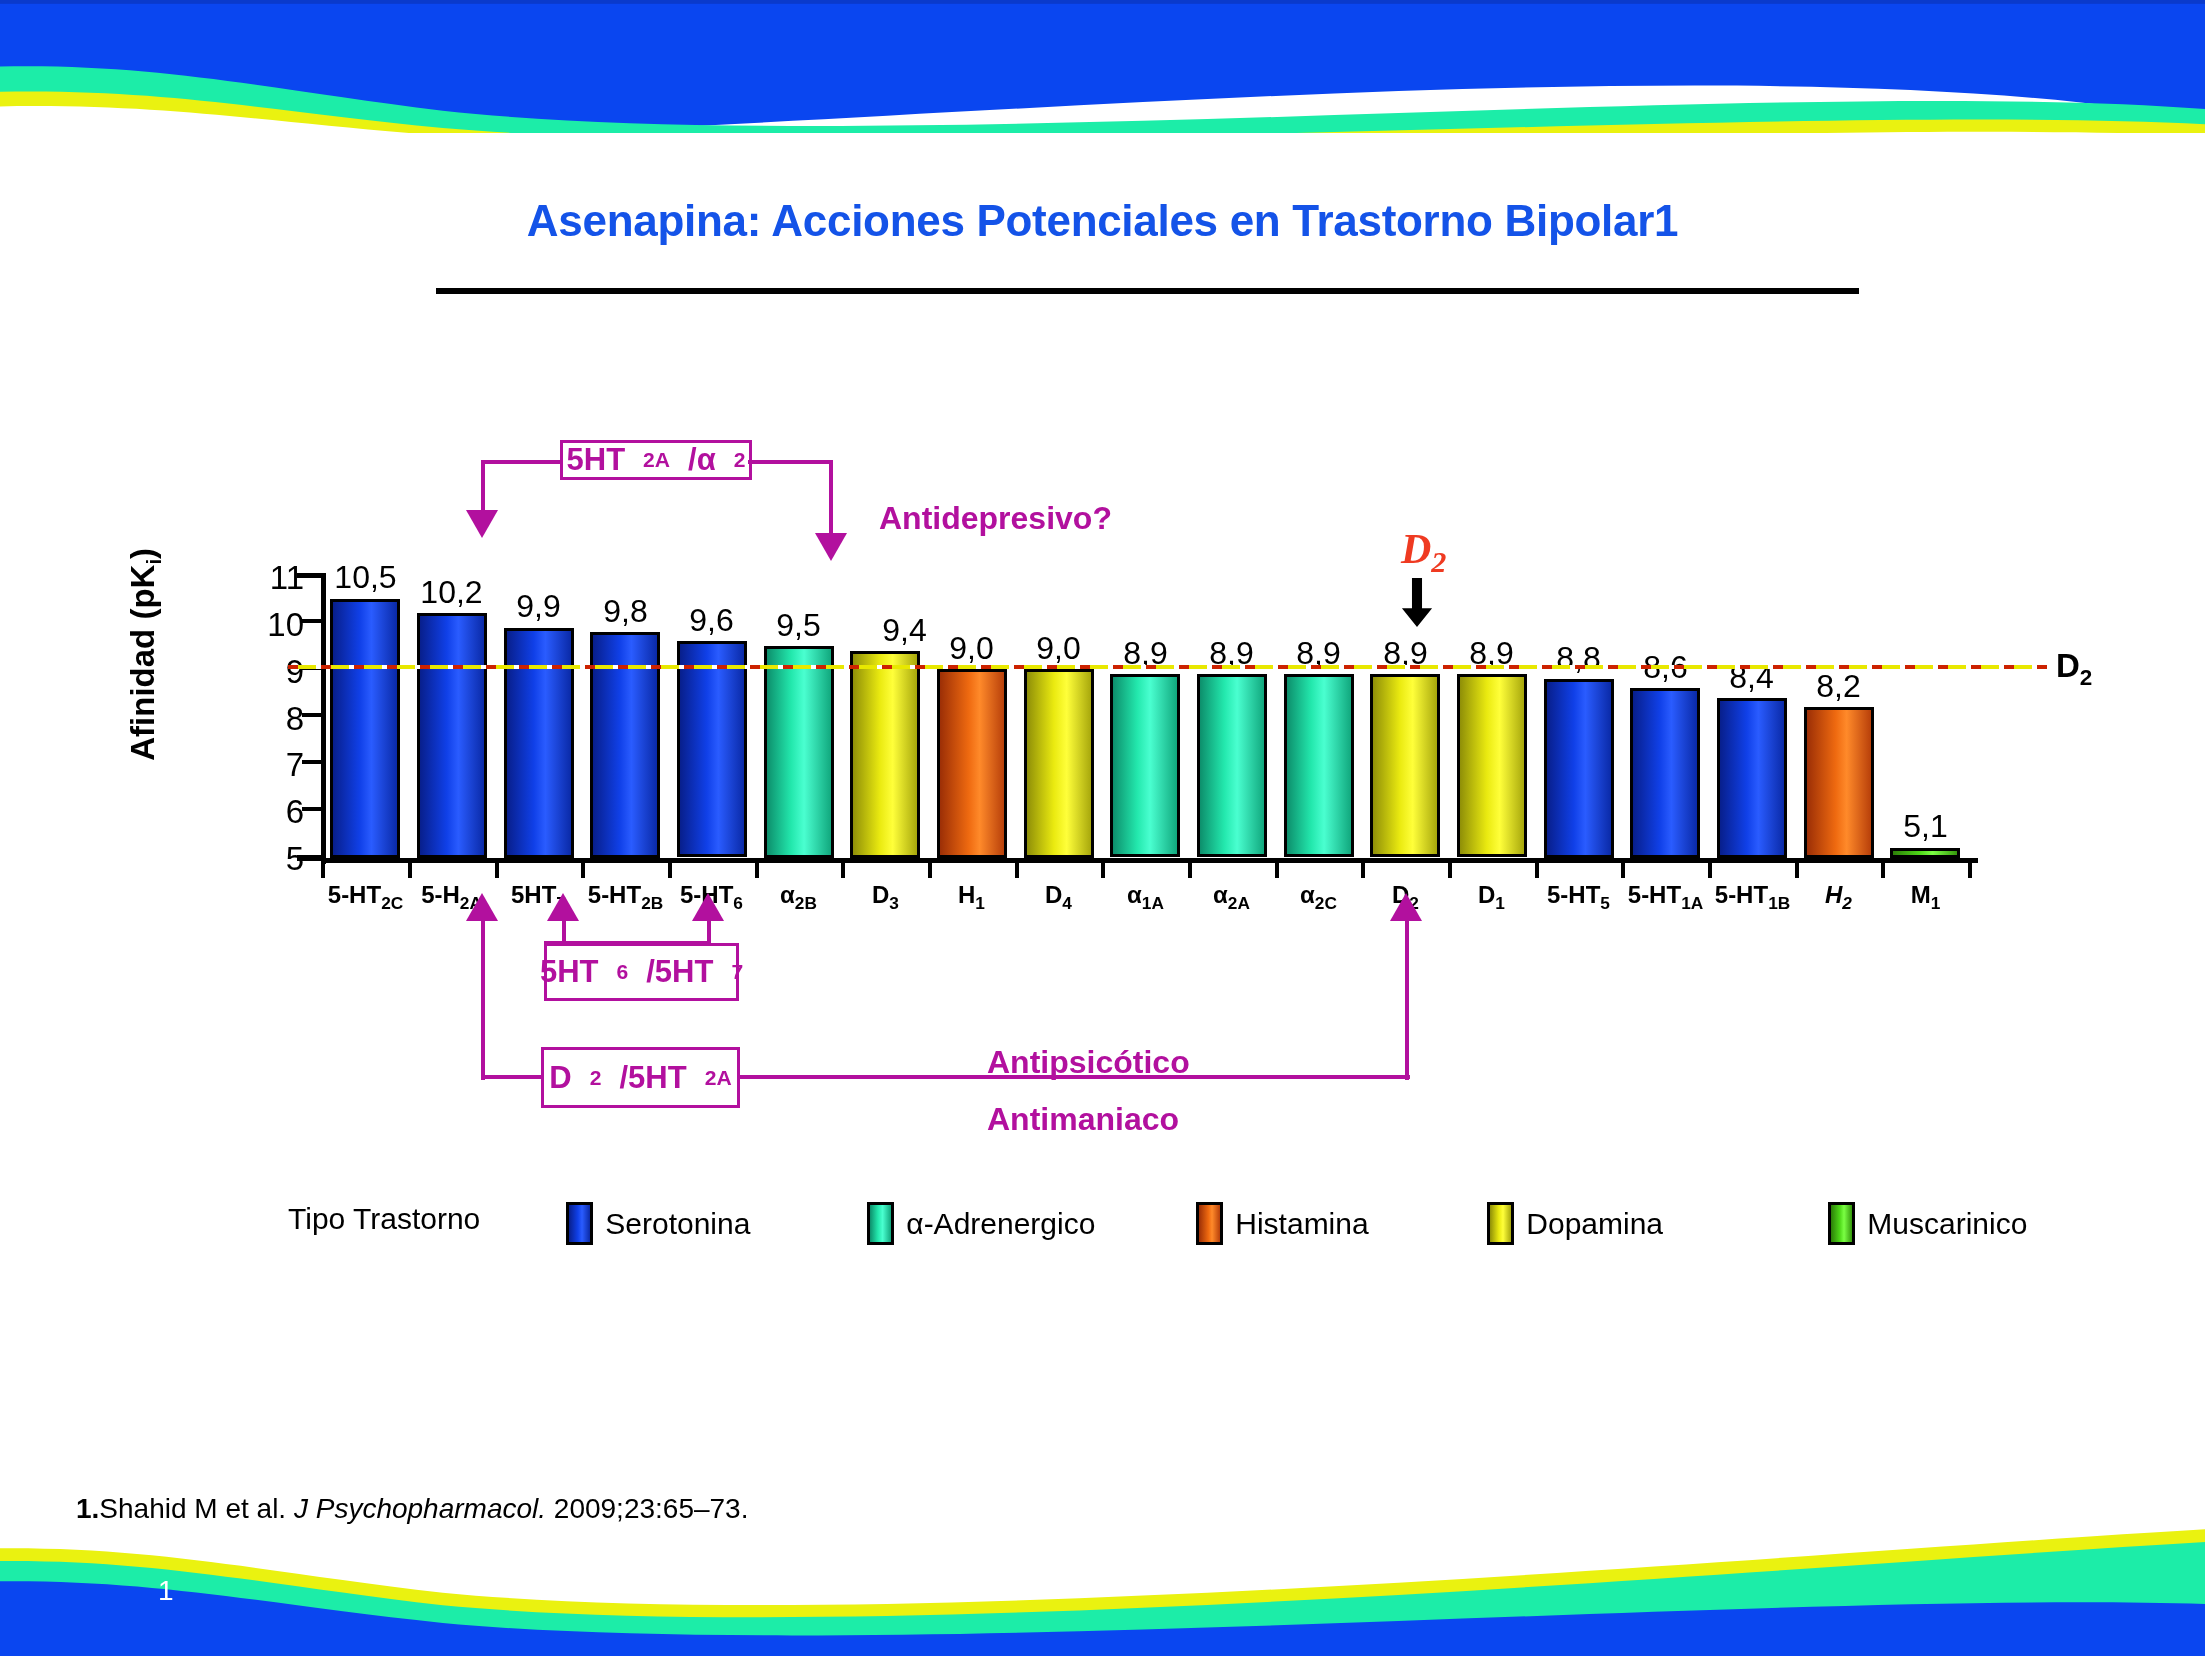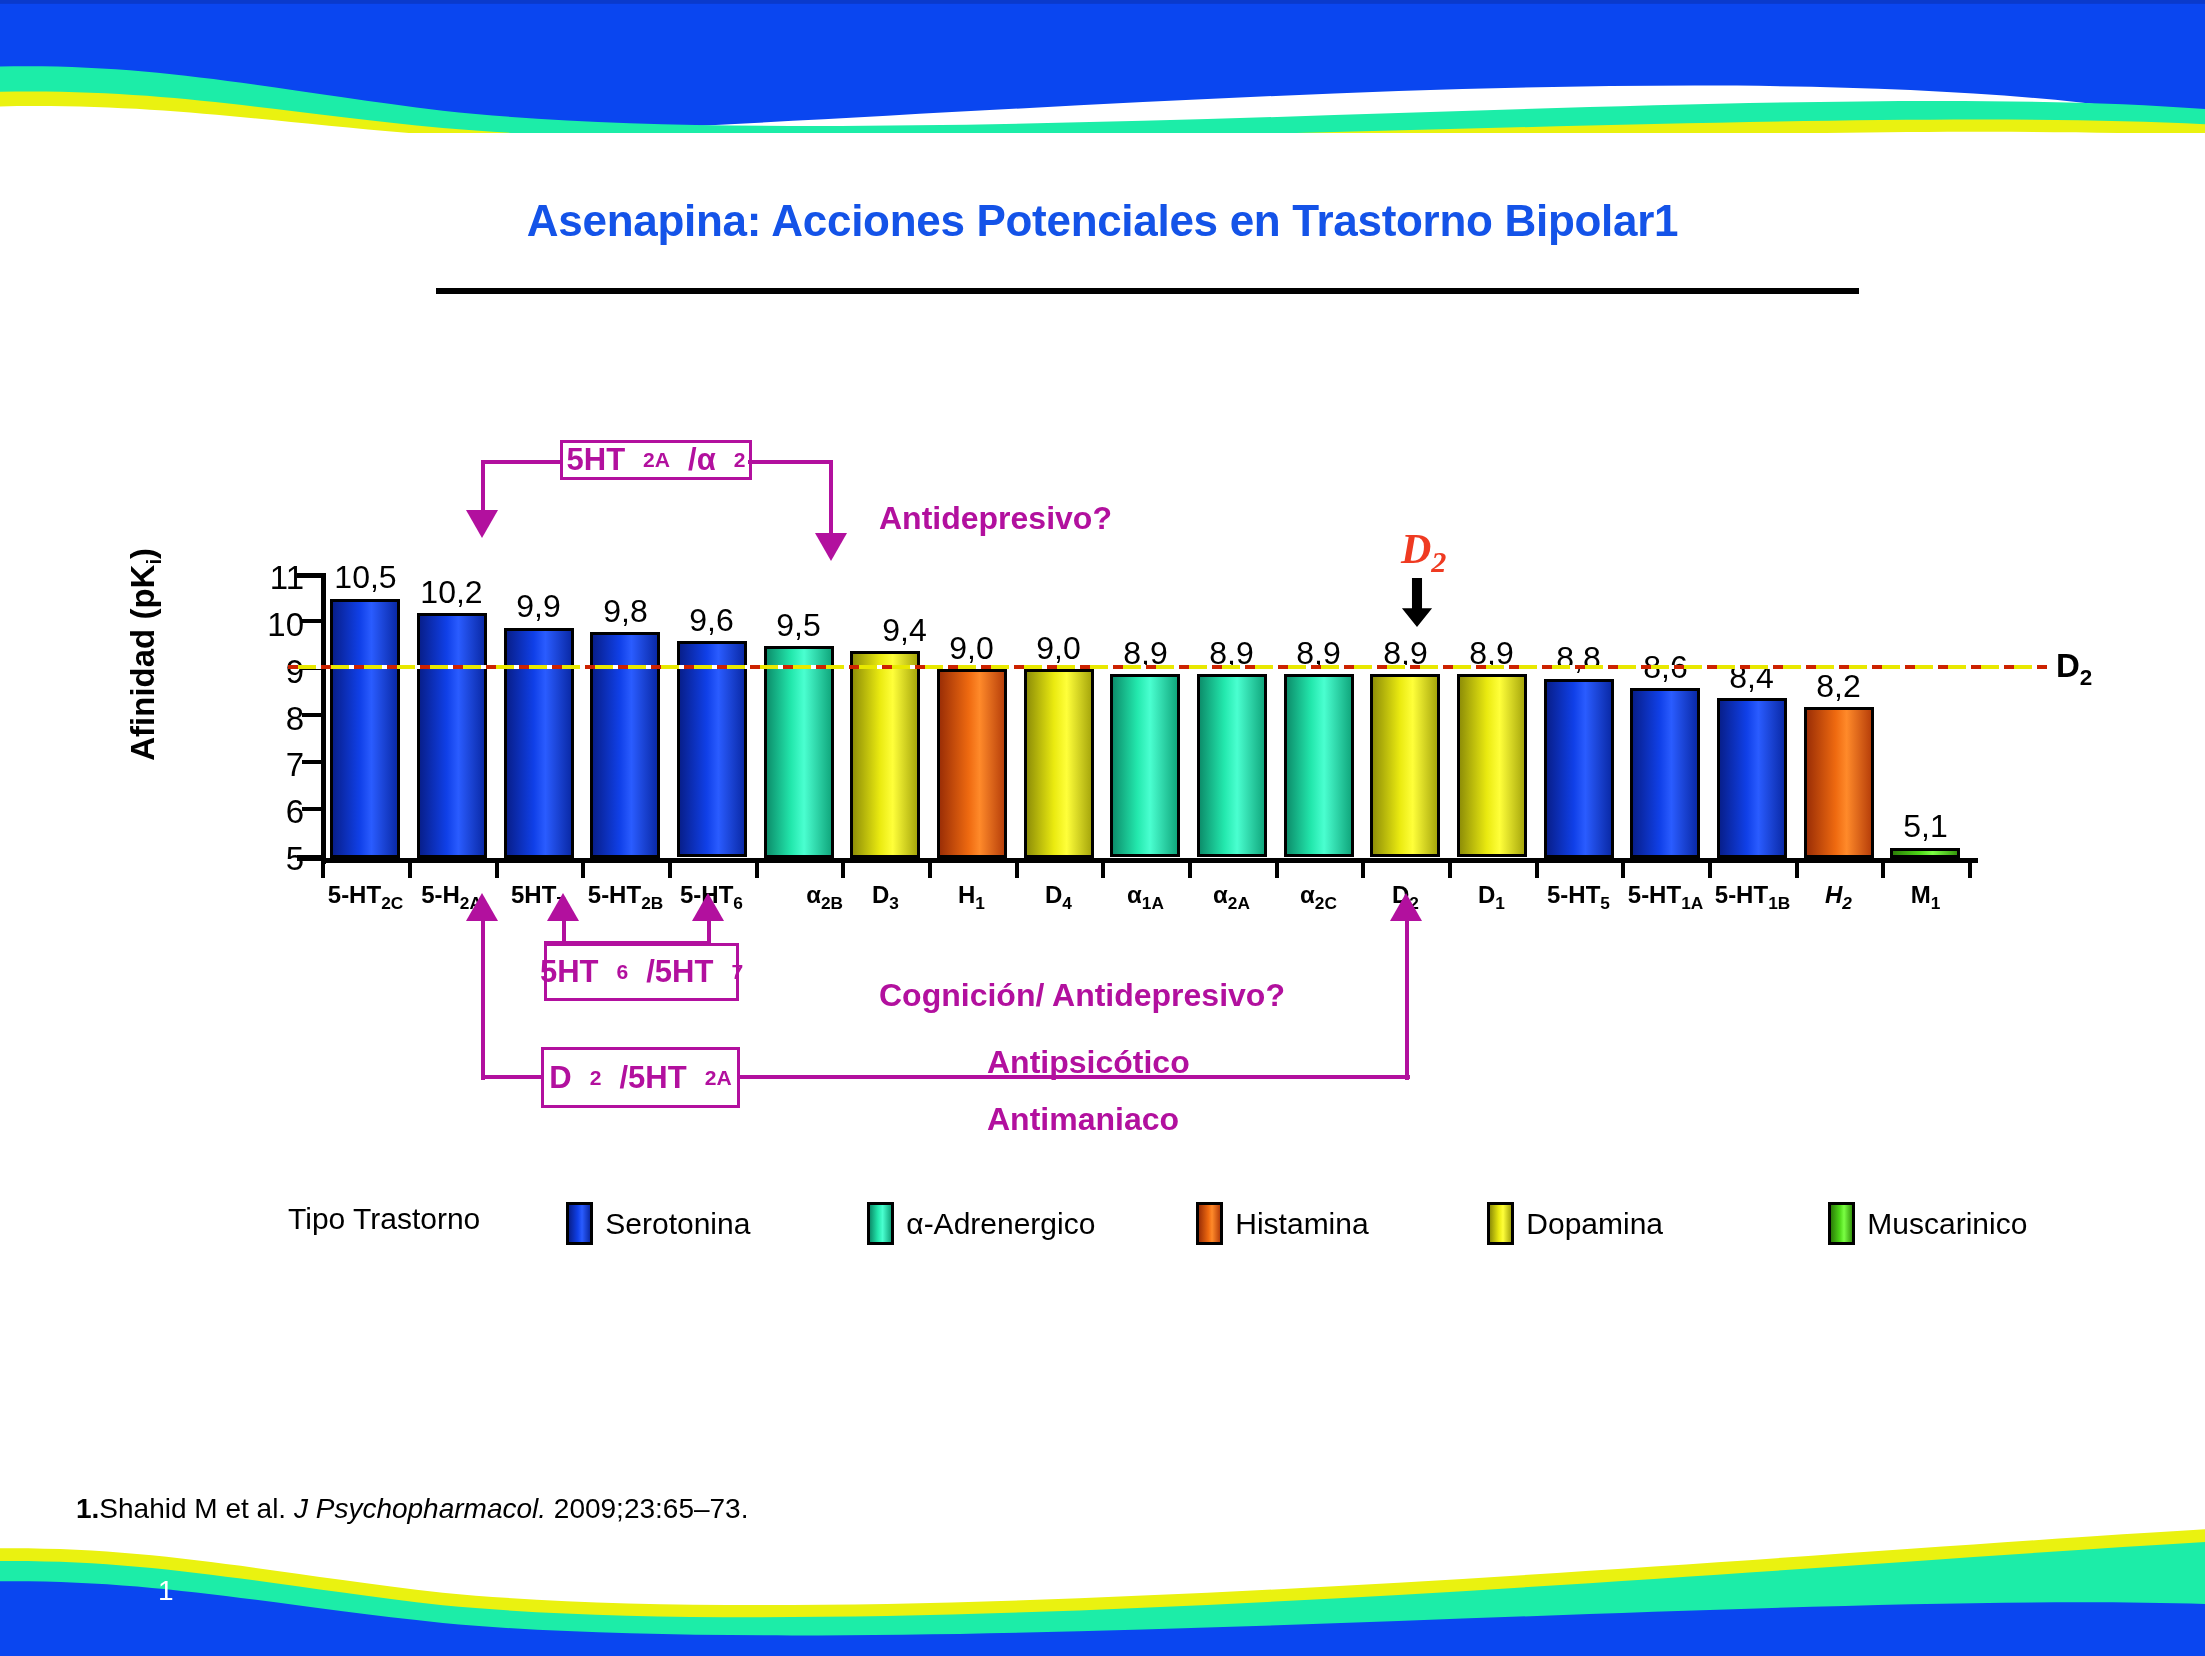--- a/index.html
+++ b/index.html
@@ -253,21 +253,21 @@
     <div class="bar-value" style="left:1881px;top:808px;width:89px;">5,1</div>
 
     <div class="ref-line" style="left:288px;top:665px;width:1759px;"></div>
     <div class="ref-line-label" style="left:2056px;top:647px;">D<sub>2</sub></div>
 
     <div class="x-label" style="left:321px;top:881px;width:89px;">5-HT<sub>2C</sub></div>
     <div class="x-label" style="left:407px;top:881px;width:89px;">5-H<sub>2A</sub></div>
     <div class="x-label" style="left:494px;top:881px;width:89px;text-align:center;">5HT<sub>7</sub></div>
     <div class="x-label" style="left:581px;top:881px;width:89px;">5-HT<sub>2B</sub></div>
     <div class="x-label" style="left:667px;top:881px;width:89px;">5-HT<sub>6</sub></div>
-    <div class="x-label" style="left:754px;top:881px;width:89px;text-align:right;">α<sub>2B</sub></div>
+    <div class="x-label" style="left:754px;top:881px;width:89px;">α<sub>2B</sub></div>
     <div class="x-label" style="left:841px;top:881px;width:89px;">D<sub>3</sub></div>
     <div class="x-label" style="left:927px;top:881px;width:89px;">H<sub>1</sub></div>
     <div class="x-label" style="left:1014px;top:881px;width:89px;">D<sub>4</sub></div>
     <div class="x-label" style="left:1101px;top:881px;width:89px;">α<sub>1A</sub></div>
     <div class="x-label" style="left:1187px;top:881px;width:89px;">α<sub>2A</sub></div>
     <div class="x-label" style="left:1274px;top:881px;width:89px;">α<sub>2C</sub></div>
     <div class="x-label" style="left:1361px;top:881px;width:89px;">D<sub>2</sub></div>
     <div class="x-label" style="left:1447px;top:881px;width:89px;">D<sub>1</sub></div>
     <div class="x-label" style="left:1534px;top:881px;width:89px;">5-HT<sub>5</sub></div>
     <div class="x-label" style="left:1618px;top:881px;width:95px;">5-HT<sub>1A</sub></div>
@@ -297,21 +297,20 @@
     <div class="callout-box" style="left:544px;top:943px;width:195px;height:58px;">5HT<sub>6</sub> /5HT<sub>7</sub></div>
 
     <div class="mg-line" style="left:544px;top:941px;width:167px;height:4.4px;"></div>
 
     <div class="mg-line" style="left:562px;top:905px;width:4.4px;height:38px;"></div>
     <div class="mg-arrow-up" style="left:547px;top:893px;"></div>
 
     <div class="mg-line" style="left:707px;top:905px;width:4.4px;height:38px;"></div>
     <div class="mg-arrow-up" style="left:692px;top:893px;"></div>
 
-    <div class="mg-text" style="left:879px;top:977px;">Cognición/ Antidepresivo?</div>
 
     <div class="callout-box" style="left:541px;top:1047px;width:199px;height:61px;">D<sub>2</sub>/5HT<sub>2A</sub></div>
 
     <div class="mg-line" style="left:481px;top:1075px;width:63px;height:4.4px;"></div>
     <div class="mg-line" style="left:481px;top:905px;width:4.4px;height:175px;"></div>
     <div class="mg-arrow-up" style="left:466px;top:893px;"></div>
 
     <div class="mg-line" style="left:739px;top:1075px;width:671px;height:4.4px;"></div>
     <div class="mg-line" style="left:1405px;top:905px;width:4.4px;height:175px;"></div>
     <div class="mg-arrow-up" style="left:1390px;top:893px;"></div>

